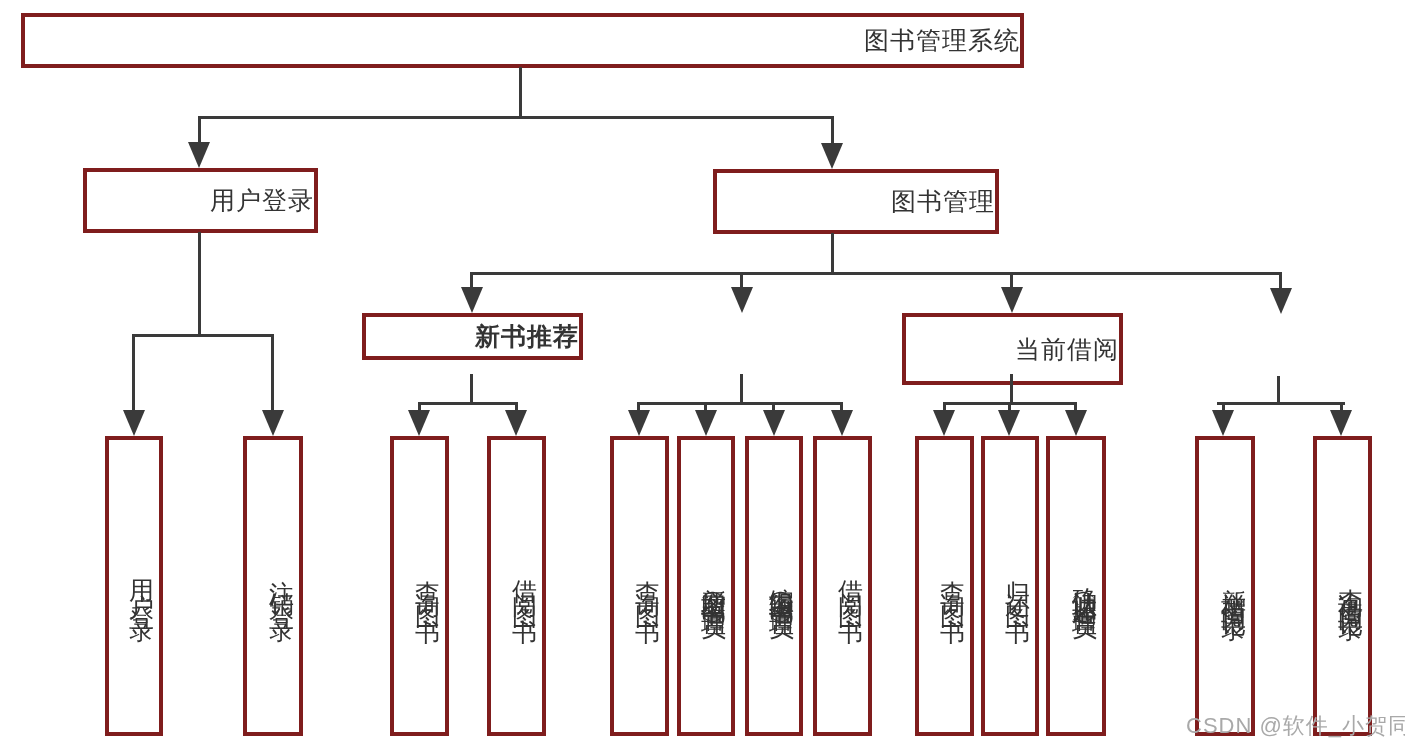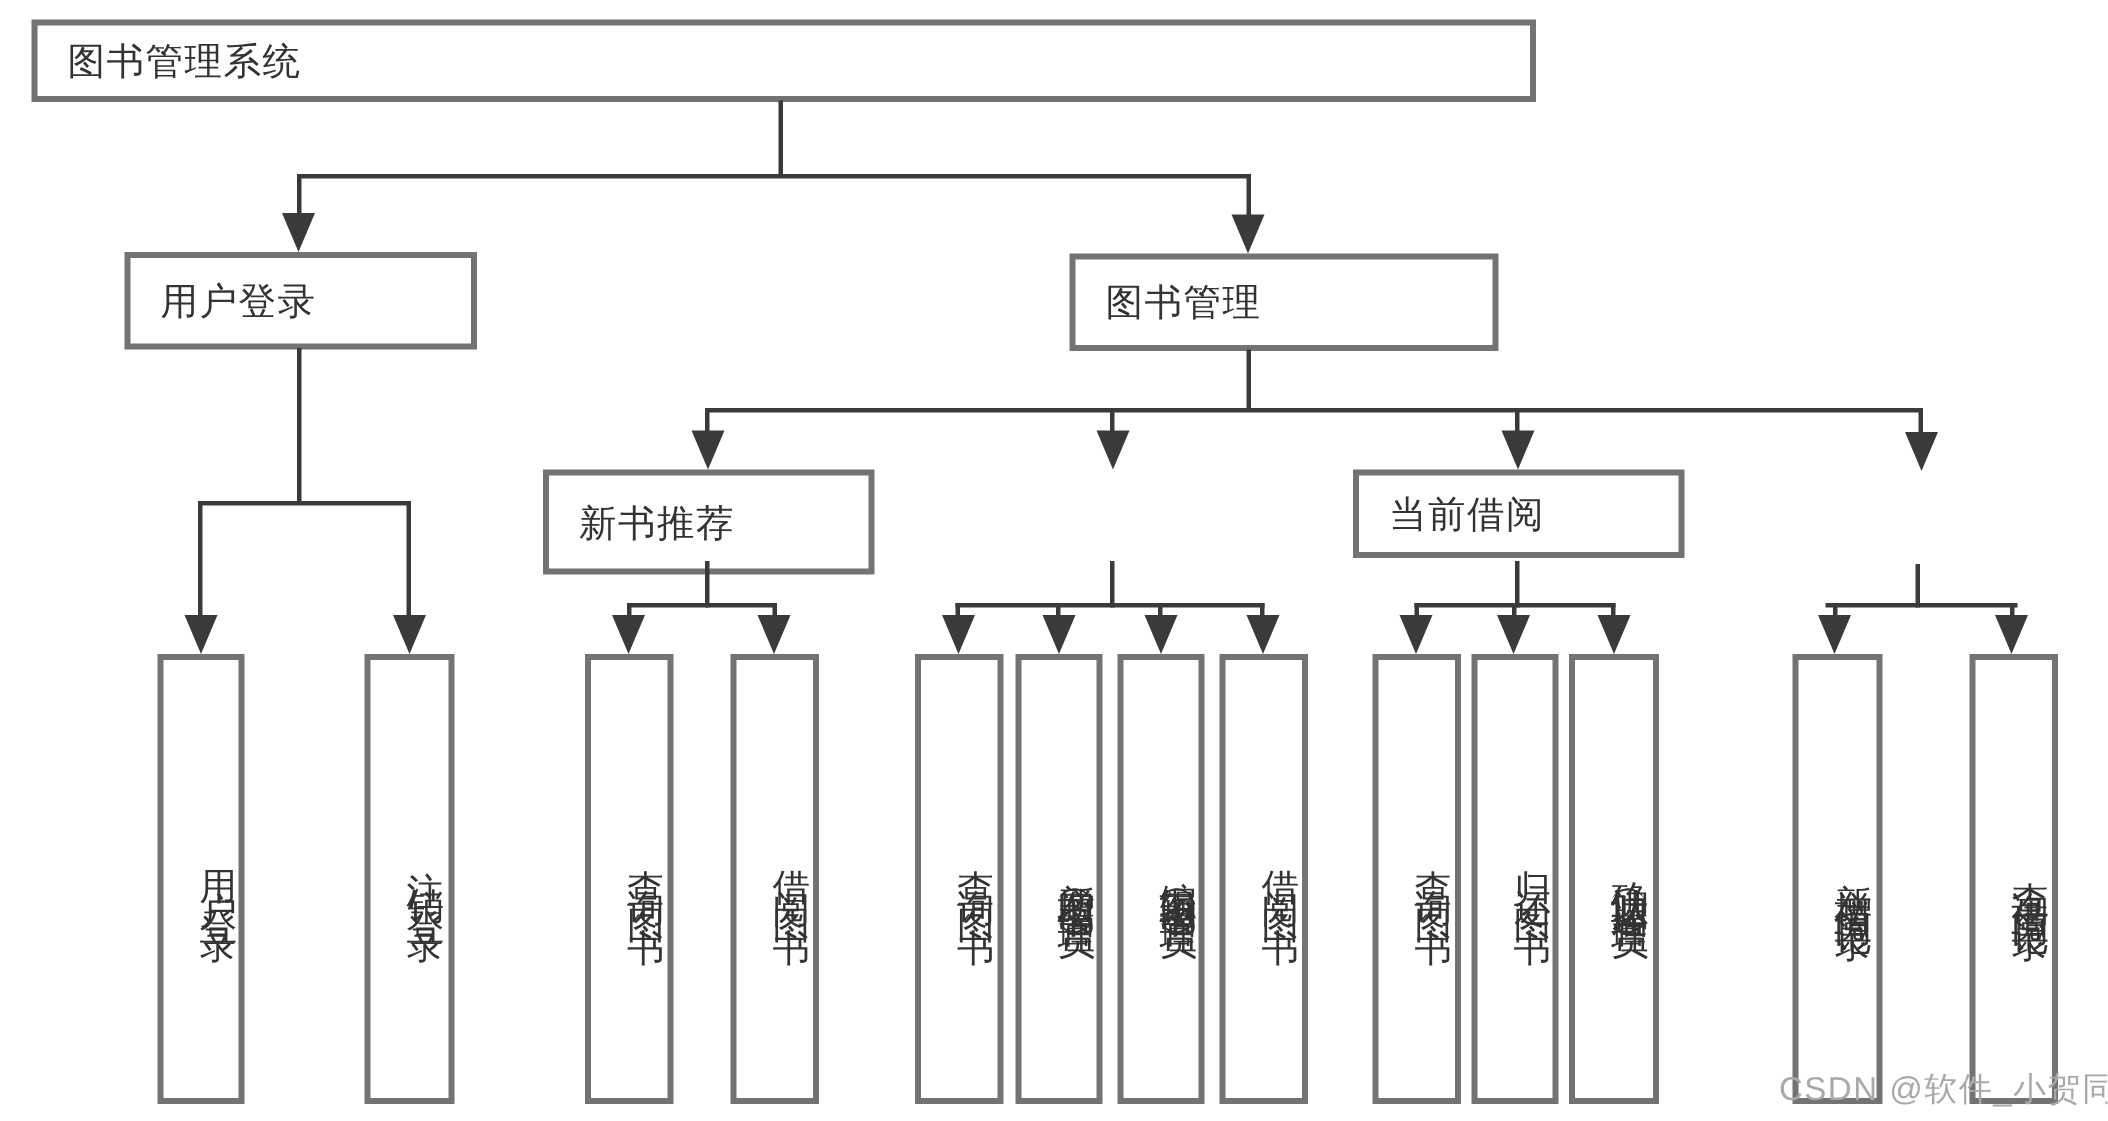--- a/index.html
+++ b/index.html
@@ -6,29 +6,28 @@
   #stage{
     position:relative;
     width:1405px;height:747px;
     background:#ffffff;
     font-family:"Liberation Sans","DejaVu Sans",sans-serif;
     overflow:hidden;
   }
   .box{
     position:absolute;
     box-sizing:border-box;
-    border:4px solid #737373;
+    border:4px solid #7f1d1d;
     background:#ffffff;
     display:flex;
     align-items:center;
-    justify-content:flex-start;
+    justify-content:flex-end;
     color:#333333;
     font-size:25px;
     letter-spacing:1px;
-    padding-left:20px;
   }
   .leaf{top:436px;height:300px;}
   .vtext{
     writing-mode:vertical-rl;
     text-orientation:mixed;
     white-space:nowrap;
   }
   .ls-s{letter-spacing:13px;}
   .ls-m{letter-spacing:6px;}
   .ls-l{letter-spacing:4px;}
@@ -62,26 +61,26 @@
   </div>
 
   <div class="box" style="left:83px;top:168px;width:235px;height:65px;">
     <span>用户登录</span>
   </div>
 
   <div class="box" style="left:713px;top:169px;width:286px;height:65px;">
     <span>图书管理</span>
   </div>
 
-  <div class="box" style="left:362px;top:313px;width:221px;height:70px;">
+  <div class="box" style="left:362px;top:313px;width:221px;height:47px;font-weight:bold;">
     <span>新书推荐</span>
   </div>
 
 
-  <div class="box" style="left:902px;top:313px;width:221px;height:59px;">
+  <div class="box" style="left:902px;top:313px;width:221px;height:72px;">
     <span>当前借阅</span>
   </div>
 
 
   <div class="box leaf" style="left:105px;width:58px;">
     <span class="vtext ls-s">用户登录</span>
   </div>
 
   <div class="box leaf" style="left:243px;width:60px;">
     <span class="vtext ls-s">注销登录</span>

